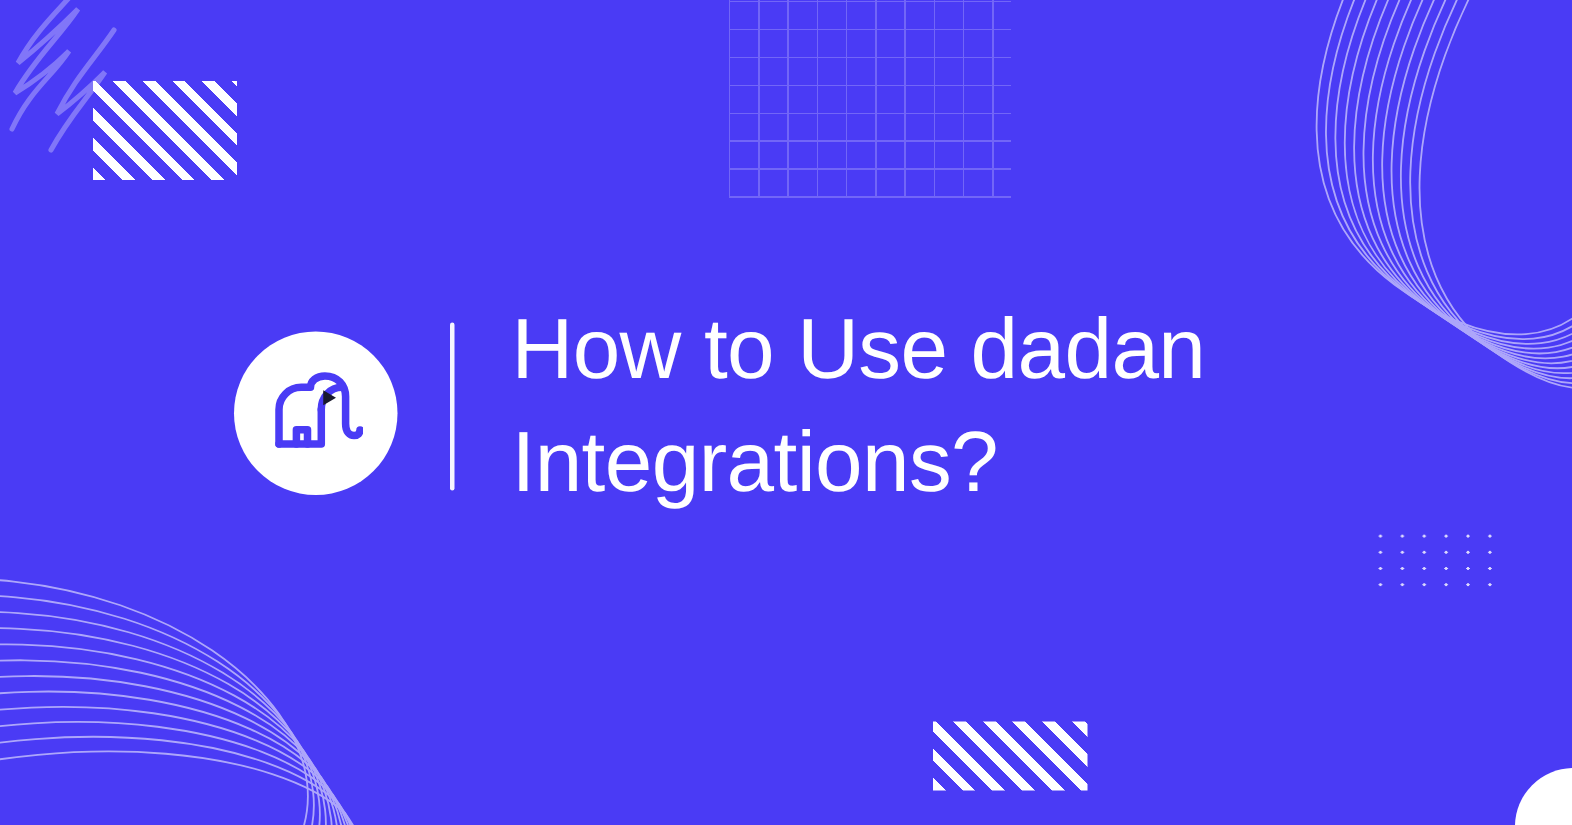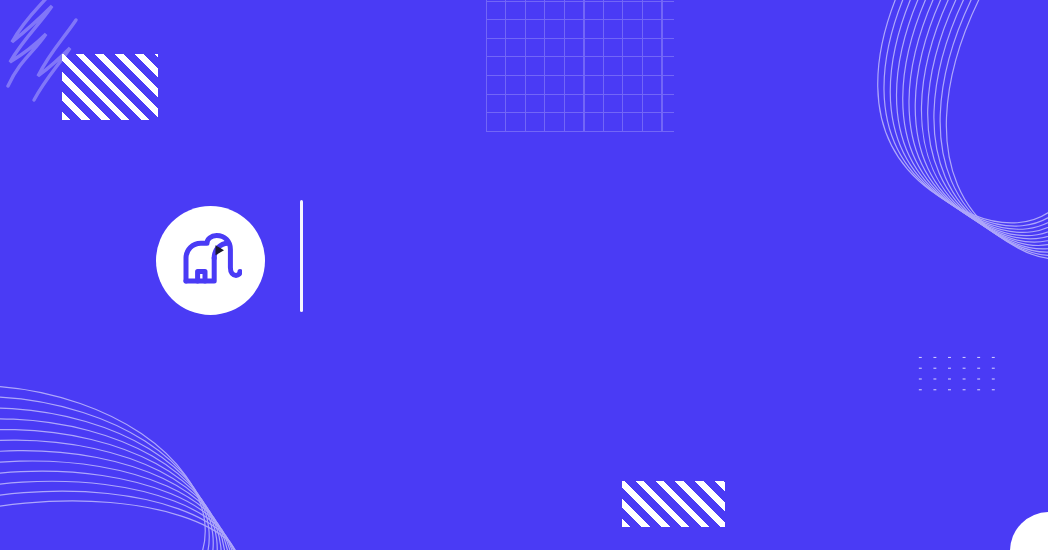--- a/index.html
+++ b/index.html
@@ -218,16 +218,17 @@
         <path d="M17.6 48 L17.6 38.5 L25 38.5 L25 48" stroke="#4a3bf5" stroke-width="5" stroke-linecap="round" stroke-linejoin="round" fill="none"></path>
 
         <path d="M34.2 25 C34.2 16.8 40 10.2 48 10.2" stroke="#4a3bf5" stroke-width="5" stroke-linecap="round" stroke-linejoin="round" fill="none"></path>
 
         <path d="M35.5 12.2 L44 17.2 L35.5 22.2 Z" fill="#1a1a2e"></path>
       </svg>
     </div>
 
     <div class="divider"></div>
 
+    <div class="headline">How to Use dadan Integrations?</div>
 
   </div>
 
 </div>
 
 </body></html>

